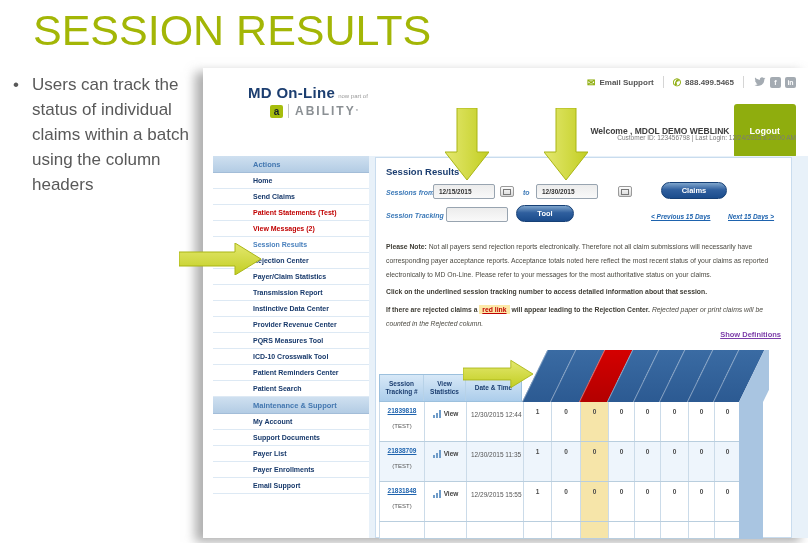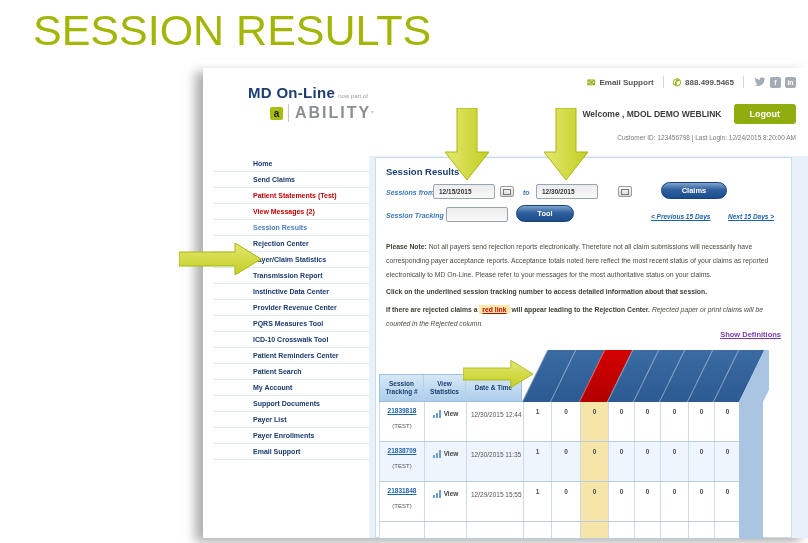--- a/index.html
+++ b/index.html
@@ -12,30 +12,30 @@
   
   .shot{position:absolute;left:203px;top:68px;width:605px;height:470px;background:#fff;box-shadow:-8px 4px 10px rgba(110,110,110,.55);}
 
   
   .hdr{position:absolute;left:0;top:0;width:605px;height:88px;background:#fff;}
   .logo{position:absolute;left:45px;top:16px;}
   .logo-l1 .mdol{font-size:15px;font-weight:bold;color:#1c3e70;letter-spacing:.3px;}
   .logo-l1 .npo{font-size:6px;color:#9a9a9a;margin-left:3px;}
   .logo-l2{display:flex;align-items:center;margin-left:22px;margin-top:2px;}
   .mark{display:inline-flex;align-items:center;justify-content:center;width:13px;height:13px;background:#a6bd0d;color:#15202b;font-weight:bold;font-size:10px;border-radius:2px;}
-  .abrand{border-left:1px solid #c6c6c6;margin-left:5px;padding-left:6px;font-size:16px;font-weight:bold;color:#8b9094;letter-spacing:2px;}
+  .abrand{border-left:1px solid #c6c6c6;margin-left:5px;padding-left:6px;font-size:12px;font-weight:bold;color:#8b9094;letter-spacing:2px;}
   .tm{font-size:6px;color:#8b9094;vertical-align:top;}
   .util{position:absolute;right:12px;top:8px;display:flex;align-items:center;font-size:8px;font-weight:bold;color:#555;}
   .util .gicon{color:#8fae10;font-size:10px;margin-right:4px;}
   .util .sep{width:1px;height:12px;background:#d5d5d5;margin:0 9px;}
   .soc{display:flex;align-items:center;gap:4px;}
   .soc .sq{display:inline-flex;align-items:center;justify-content:center;width:11px;height:11px;border-radius:2px;background:#a4abb2;color:#fff;font-weight:bold;font-size:7px;}
-  .welcome-row{position:absolute;right:12px;top:36px;display:flex;align-items:center;gap:12px;}
+  .welcome-row{position:absolute;right:12px;top:36px;display:flex;align-items:center;gap:4px;}
   .welcome-txt{font-size:8.5px;font-weight:bold;color:#3c3c3c;}
-  .logout{display:inline-block;background:#8fad0e;color:#fff;border:none;border-radius:3px;font-family:"Liberation Sans",sans-serif;font-size:9px;font-weight:bold;padding:5px 16px;cursor:pointer;}
+  .logout{display:inline-block;background:#8fad0e;color:#fff;border:none;border-radius:3px;font-family:"Liberation Sans",sans-serif;font-size:9px;font-weight:bold;padding:22px 16px;cursor:pointer;}
   .cust-row{position:absolute;right:12px;top:66px;font-size:6.5px;color:#7a7a7a;}
 
   
   .app-body{position:absolute;left:0;top:88px;width:605px;height:382px;background:#e8f1f9;}
   .sidebar{position:absolute;left:0;top:0;width:166px;height:382px;background:#fff;}
   .menu{position:absolute;left:10px;top:0;width:156px;}
   .mh{height:17px;line-height:17px;background:linear-gradient(#cfe0f0,#b3cce4);color:#4377b0;font-size:7.5px;font-weight:bold;padding-left:40px;border-bottom:1px solid #a3bdd8;box-sizing:border-box;}
   .mi{height:16px;line-height:15px;font-size:7px;font-weight:bold;color:#17396b;padding-left:40px;border-bottom:1px solid #dde9f4;box-sizing:border-box;background:#fff;}
   .mi.red{color:#c00000;}
   .mi.active{color:#4b82be;}
@@ -80,20 +80,21 @@
   .annot{position:absolute;z-index:6;}
 </style>
 </head>
 <body>
 
 <div class="slide">
 
   <div class="slide-title">SESSION RESULTS</div>
 
   <ul class="bullets">
+    <li><span>Users can track the status of individual claims within a batch using the column headers</span></li>
   </ul>
 
   <div class="shot">
 
     <div class="hdr">
       <div class="logo">
         <div class="logo-l1">
           <span class="mdol">MD On-Line</span><span class="npo">now part of</span>
         </div>
         <div class="logo-l2">
@@ -124,34 +125,36 @@
         <button class="logout">Logout</button>
       </div>
 
       <div class="cust-row">Customer ID: 123456798  |  Last Login: 12/24/2015 8:20:00 AM</div>
     </div>
 
     <div class="app-body">
 
       <div class="sidebar">
         <div class="menu">
+          <div class="mh">Actions</div>
           <div class="mi">Home</div>
           <div class="mi">Send Claims</div>
           <div class="mi red">Patient Statements (Test)</div>
           <div class="mi red">View Messages (2)</div>
           <div class="mi active">Session Results</div>
           <div class="mi">Rejection Center</div>
           <div class="mi">Payer/Claim Statistics</div>
           <div class="mi">Transmission Report</div>
           <div class="mi">Instinctive Data Center</div>
           <div class="mi">Provider Revenue Center</div>
           <div class="mi">PQRS Measures Tool</div>
           <div class="mi">ICD-10 Crosswalk Tool</div>
           <div class="mi">Patient Reminders Center</div>
           <div class="mi">Patient Search</div>
+          <div class="mh">Maintenance &amp; Support</div>
           <div class="mi">My Account</div>
           <div class="mi">Support Documents</div>
           <div class="mi">Payer List</div>
           <div class="mi">Payer Enrollments</div>
           <div class="mi">Email Support</div>
         </div>
       </div>
 
       <div class="panel">
         <div class="ptitle">Session Results</div>

